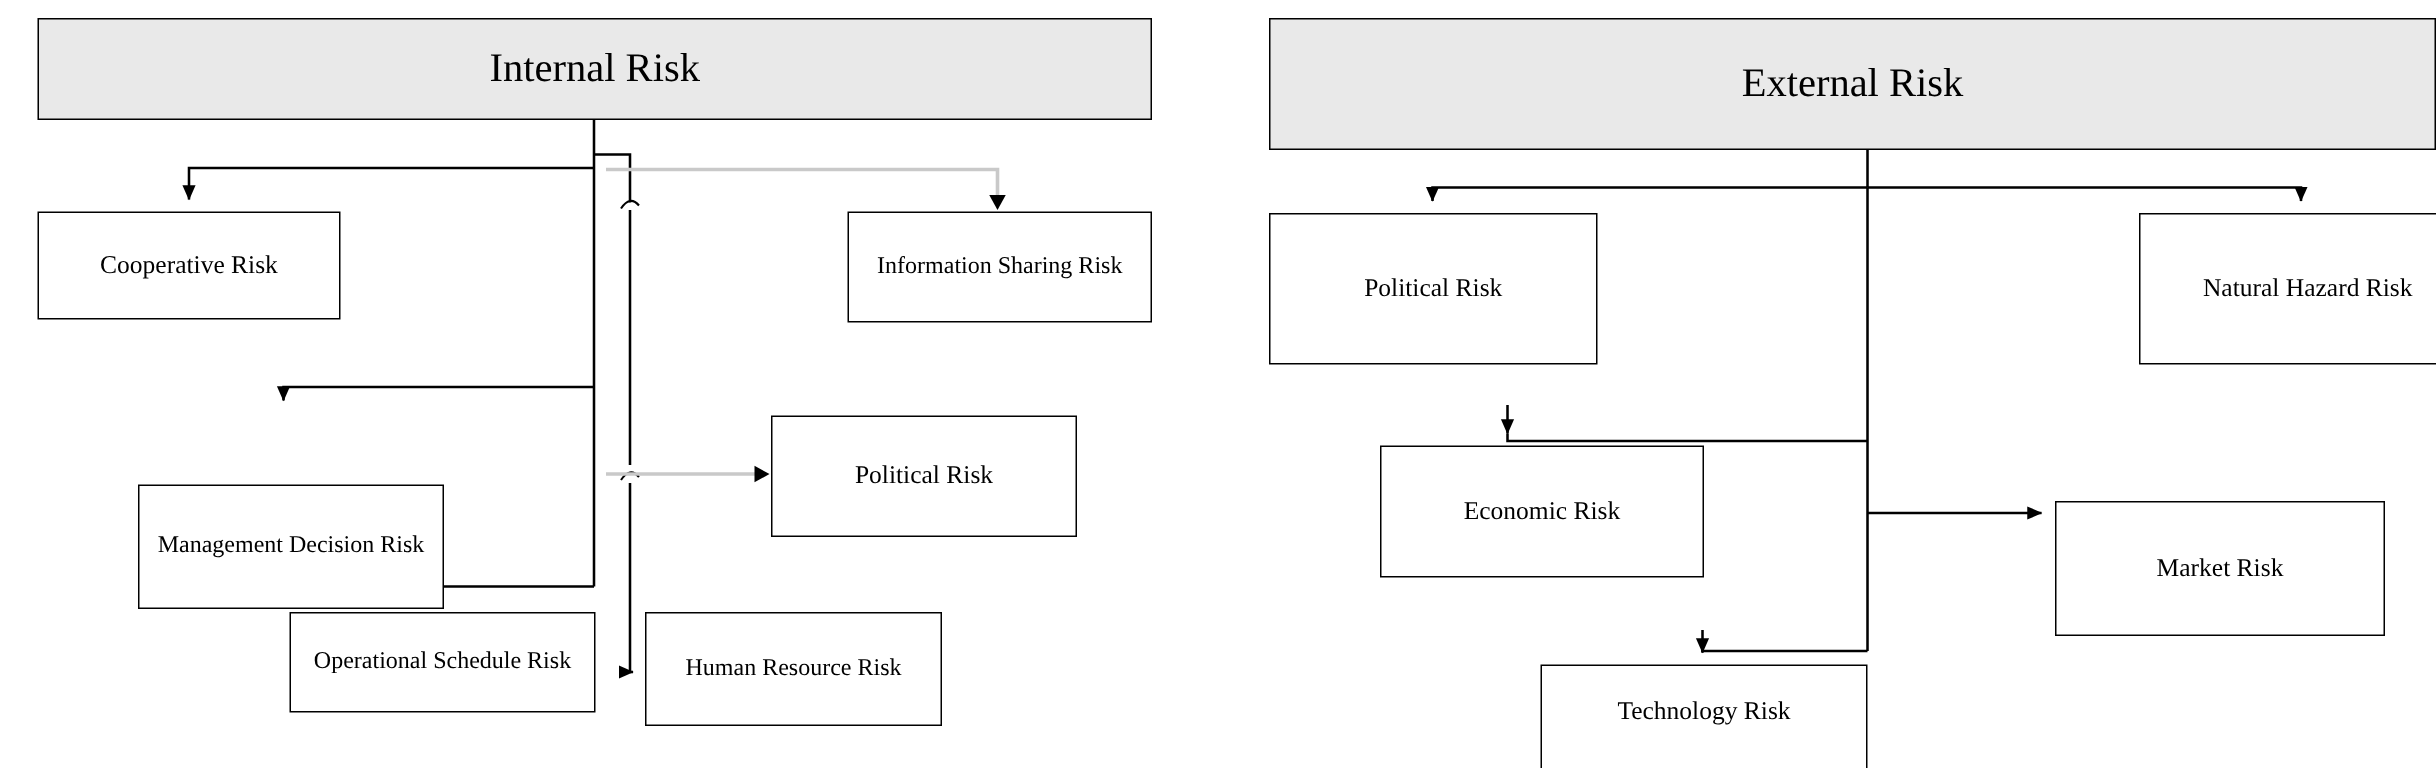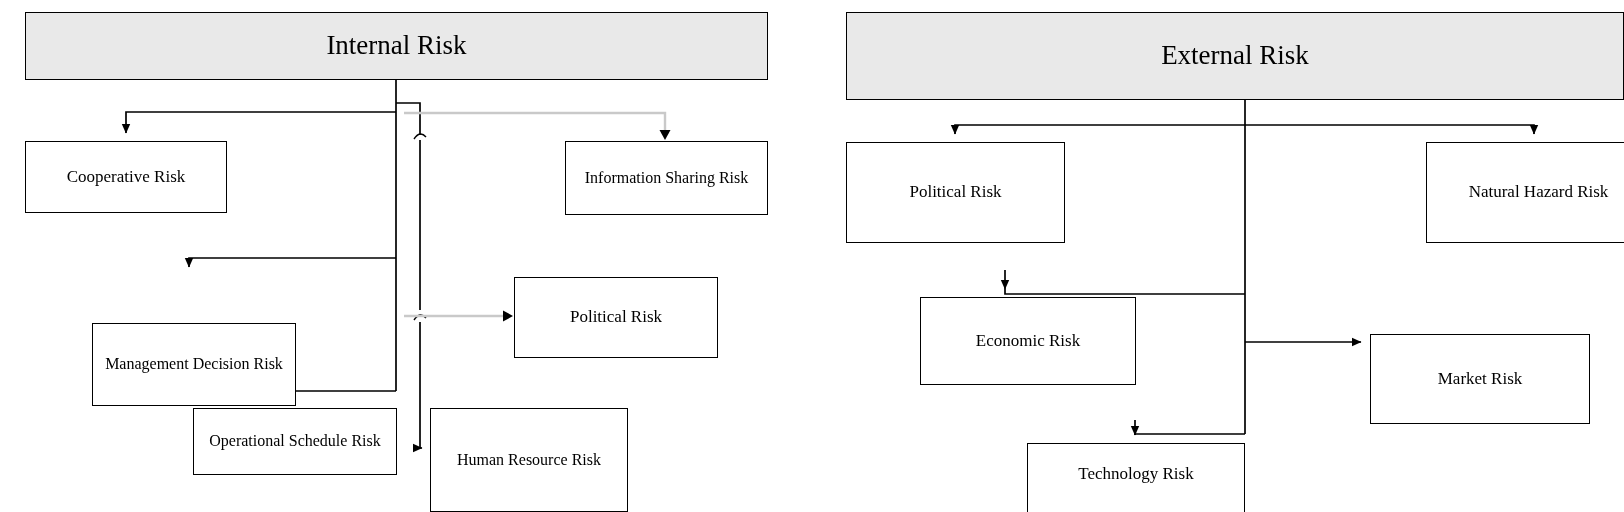--- a/index.html
+++ b/index.html
@@ -94,21 +94,21 @@
   </div>
 
   <div class="node leaf" style="left:514px;top:277px;width:204px;height:81px;">
     <span class="lbl">Political Risk</span>
   </div>
 
   <div class="node leaf-sm" style="left:193px;top:408px;width:204px;height:67px;">
     <span class="lbl">Operational Schedule Risk</span>
   </div>
 
-  <div class="node leaf-sm" style="left:430px;top:408px;width:198px;height:104px;">
+  <div class="node leaf-sm" style="left:430px;top:408px;width:198px;height:76px;">
     <span class="lbl">Human Resource Risk</span>
   </div>
 
   <div class="node root" style="left:846px;top:12px;width:778px;height:88px;">
     <span class="lbl">External Risk</span>
   </div>
 
   <div class="node leaf" style="left:846px;top:142px;width:219px;height:101px;">
     <span class="lbl">Political Risk</span>
   </div>

